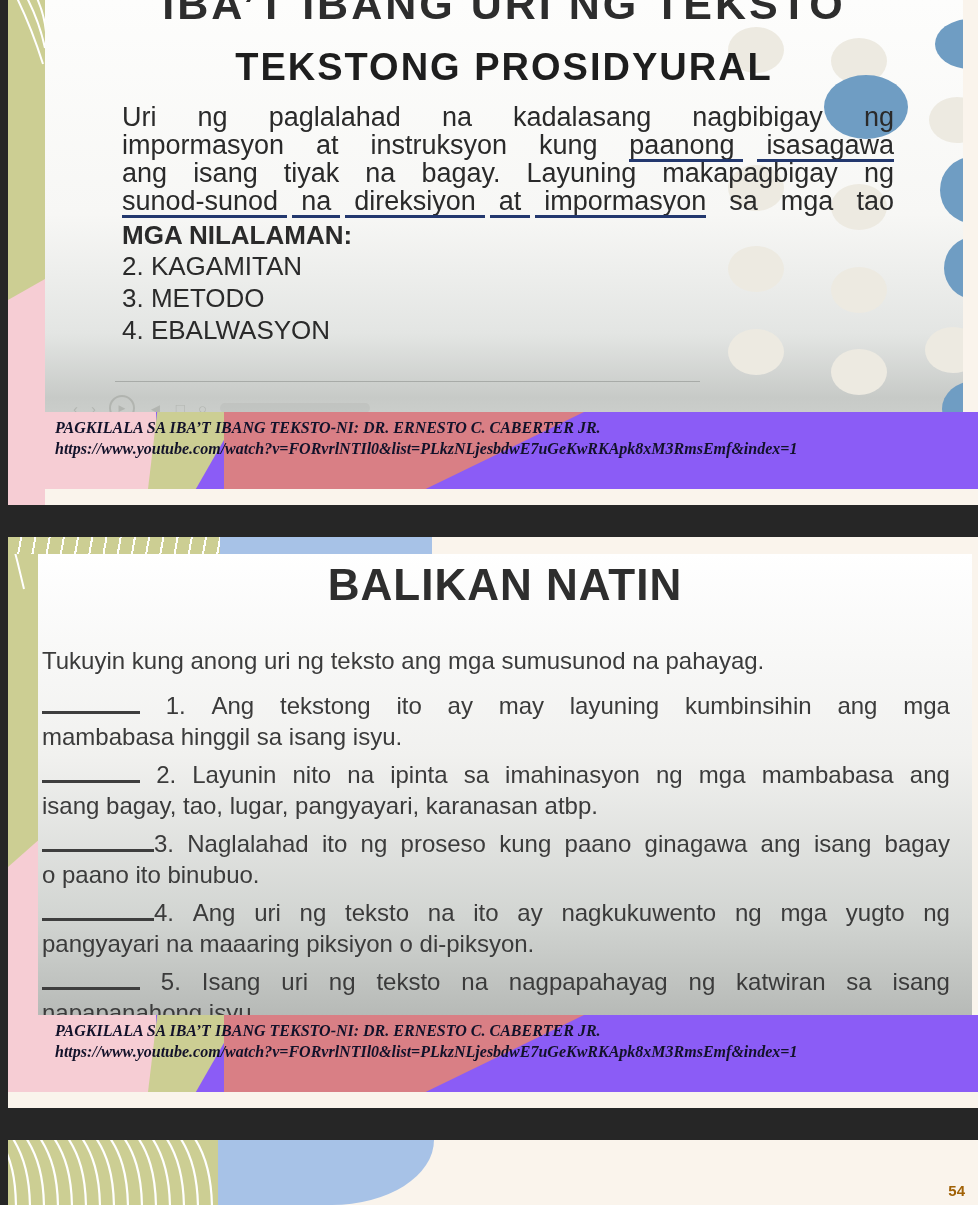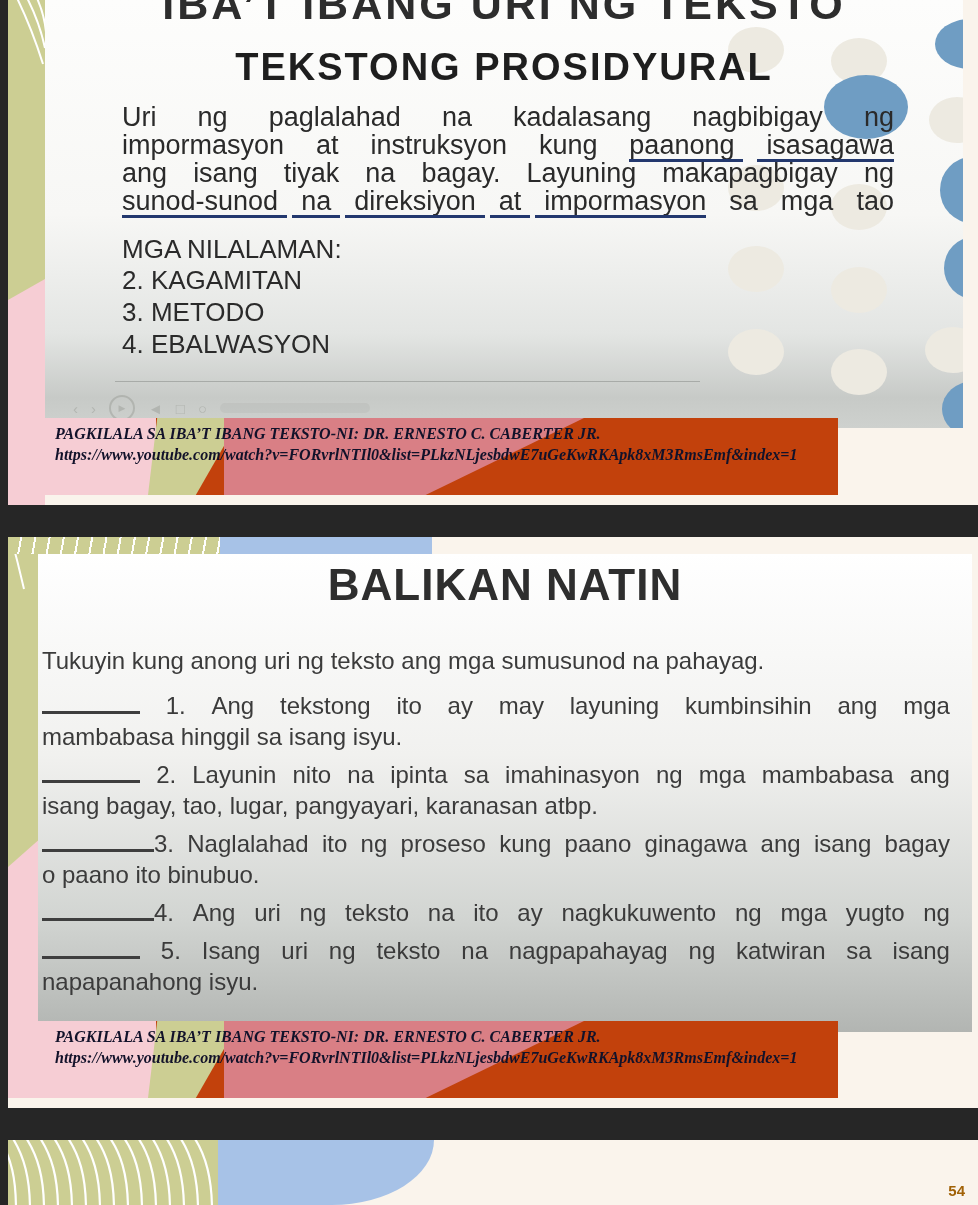--- a/index.html
+++ b/index.html
@@ -26,32 +26,32 @@
     font-size:43px;font-weight:bold;letter-spacing:3px;color:#2d2d2d;white-space:nowrap;}
   .s1-title{position:absolute;top:46px;left:0;right:0;text-align:center;
     font-size:38px;font-weight:bold;letter-spacing:2px;color:#1e1e1e;white-space:nowrap;}
   .s1-body{position:absolute;left:77px;top:103px;width:772px;color:#2a2a2a;}
   .jline{display:flex;justify-content:space-between;align-items:baseline;}
   .para-line{line-height:28px;font-size:27px;}
   .w{white-space:pre;position:relative;}
   .u::after{content:"";position:absolute;left:-9px;right:-9px;bottom:-3px;height:3px;background:#23386e;}
   .u-first::after{left:0;}
   .u-last::after{right:0;}
-  .contents-heading{font-size:26px;line-height:30px;margin-top:19px;font-weight:normal;}
+  .contents-heading{font-size:26px;line-height:30px;margin-top:5px;font-weight:bold;}
   .list-item{font-size:26px;line-height:32px;}
   .s1-divider{position:absolute;left:70px;top:381px;width:585px;height:1px;background:#a8aba8;}
   .player{position:absolute;left:28px;top:395px;display:flex;align-items:center;gap:13px;
     opacity:.33;color:#84877f;font-size:15px;}
   .picon{display:inline-block;}
   .play-circle{width:22px;height:22px;border:2px solid #84877f;border-radius:50%;
     display:flex;align-items:center;justify-content:center;font-size:9px;}
   .player-smudge{width:150px;height:10px;border-radius:5px;background:#9b9e97;opacity:.5;}
 
   
-  .cite-band{position:absolute;left:0;bottom:10px;width:830px;height:77px;background:#c2410c;overflow:hidden;}
+  .cite-band{position:absolute;left:0;bottom:16px;width:970px;height:77px;background:#8b5cf6;overflow:hidden;}
   .cb-pink{position:absolute;left:0;top:0;width:148px;height:100%;background:#f6cdd4;}
   .cb-olive{position:absolute;left:140px;top:0;width:92px;height:100%;background:#ccce93;
     clip-path:polygon(10% 0,100% 0,52% 100%,0 100%);}
   .cb-red{position:absolute;left:216px;top:0;width:360px;height:100%;background:#d97f85;
     clip-path:polygon(0 0,100% 0,56% 100%,0 100%);}
   .cite-text{position:absolute;left:47px;top:5px;font-family:"Liberation Serif",serif;
     font-weight:bold;font-style:italic;font-size:16px;line-height:21px;color:#12122a;white-space:nowrap;}
 
   
   .s2-olive-strip{position:absolute;left:0;top:0;width:212px;height:17px;background:#ccce93;}
@@ -267,20 +267,21 @@
               <span class="w">teksto</span>
               <span class="w">na</span>
               <span class="w">ito</span>
               <span class="w">ay</span>
               <span class="w">nagkukuwento</span>
               <span class="w">ng</span>
               <span class="w">mga</span>
               <span class="w">yugto</span>
               <span class="w">ng</span>
             </div>
+            <div class="quiz-l2">pangyayari na maaaring piksiyon o di-piksyon.</div>
           </div>
           <div class="quiz-item">
             <div class="jline quiz-l1">
               <span class="blank"></span>
               <span class="w">5.</span>
               <span class="w">Isang</span>
               <span class="w">uri</span>
               <span class="w">ng</span>
               <span class="w">teksto</span>
               <span class="w">na</span>

